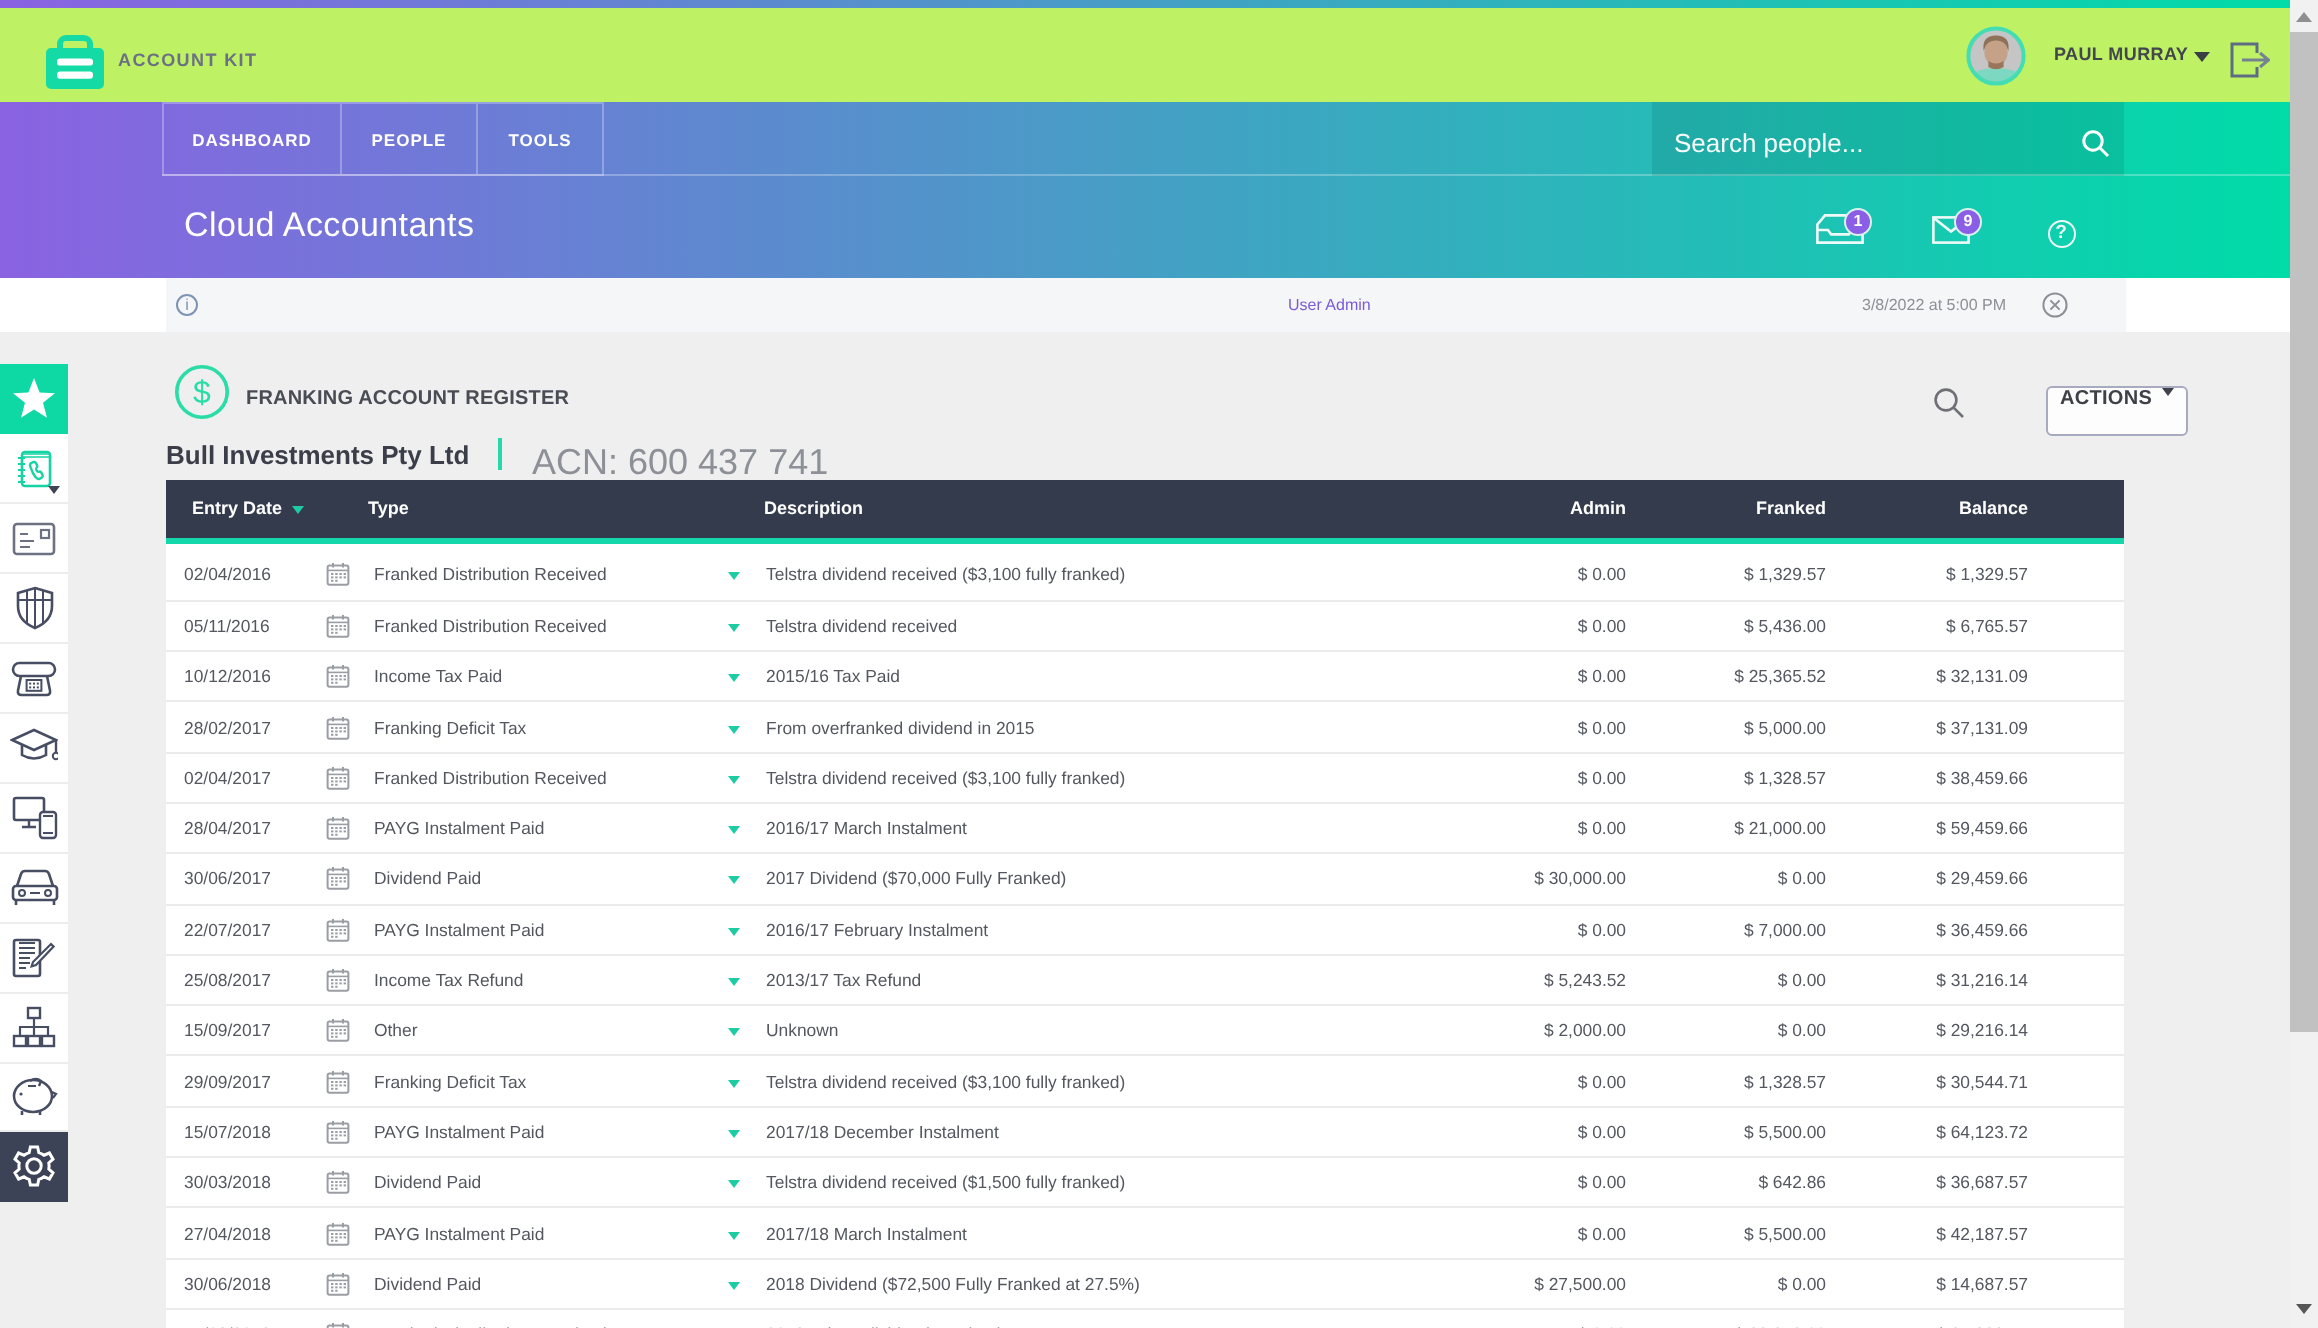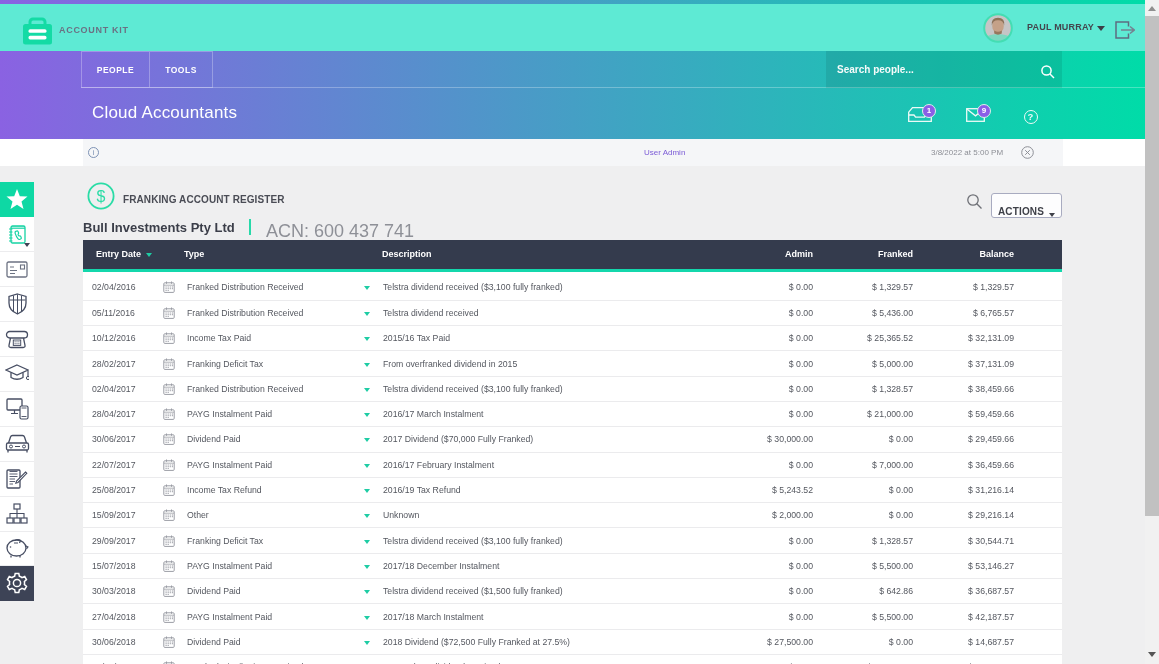--- a/index.html
+++ b/index.html
@@ -3,51 +3,51 @@
 <meta charset="utf-8">
 <style>
 * { margin:0; padding:0; box-sizing:border-box; }
 html,body { width:1159px; height:664px; overflow:hidden; }
 body { font-family:"Liberation Sans", sans-serif; background:#efeff0; position:relative; }
 .abs { position:absolute; }
 
 #topstrip { left:0; top:0; width:1145px; height:4px;
   background:linear-gradient(90deg,#8a62e2,#00dca8); }
 
-#header { left:0; top:4px; width:1145px; height:57px; background:#5eead4; }
+#header { left:0; top:4px; width:1145px; height:57px; background:#bef264; }
 #logotxt { left:59px; top:21px; font-size:9px; font-weight:bold; letter-spacing:0.7px; color:#6b7183; }
 #username { left:1027px; top:18px; font-size:9px; font-weight:bold; letter-spacing:0.2px; color:#44464e; }
 #usercaret { left:1097px; top:21.5px; width:0; height:0; border-left:4px solid transparent; border-right:4px solid transparent; border-top:5px solid #3c3e46; }
 
 #nav { left:0; top:51px; width:1145px; height:88px;
   background:linear-gradient(90deg,#8a62e2,#00dca8); }
 #tabs { position:absolute; left:81px; top:0; height:37px; display:flex; }
 #tabs .tab { height:37px; display:flex; align-items:center; justify-content:center;
   border:1px solid rgba(255,255,255,0.28); border-right:none;
   color:#fff; font-size:8.5px; font-weight:bold; letter-spacing:0.5px; }
 #tabs .tab:last-child { border-right:1px solid rgba(255,255,255,0.28); }
 #navline { left:81px; top:36px; width:1064px; height:1px; background:rgba(255,255,255,0.28); }
 #searchbox { left:826px; top:0px; width:236px; height:37px; background:rgba(0,0,0,0.085); }
-#searchtxt { left:837px; top:13px; font-size:10px; font-weight:bold; color:#f6fbfa; }
+#searchtxt { left:837px; top:13px; font-size:13px; font-weight:normal; color:#f6fbfa; }
 #pagetitle { left:92px; top:52px; font-size:17px; color:#fff; font-weight:400; letter-spacing:0.2px; }
 
 #notif { left:0; top:139px; width:1145px; height:27px; background:#fff; }
 #notifinner { position:absolute; left:83px; top:0; width:980px; height:27px; background:#f5f6f8; }
 #notifmsg { left:118px; top:9px; font-size:8px; color:#4d4f56; }
 #notiflink { left:644px; top:9px; font-size:8px; color:#7b5bd6; }
 #notifdate { left:931px; top:9px; font-size:8px; color:#8d8f96; }
 
 .stile { position:absolute; left:0; width:34px; height:35px; background:#fff; border-bottom:1px solid #ececee; display:flex; align-items:center; justify-content:center; }
 
 #regtitle { left:123px; top:194px; font-size:10px; font-weight:bold; letter-spacing:0.1px; color:#4a4c55; }
 #company { left:83px; top:220px; font-size:13px; font-weight:bold; color:#3b3e49; }
 #compbar { left:249px; top:219px; width:2px; height:16px; background:#27d9a9; }
 #acn { left:266px; top:221px; font-size:18px; color:#8e9097; }
-#actions { left:991px; top:193px; width:71px; height:25px; background:#fdfdfe; border:1px solid #a8abc0; border-radius:3px;
-  display:flex; align-items:flex-end; justify-content:center; color:#3f4149; font-size:10px; font-weight:bold; letter-spacing:0.15px; }
+#actions { left:1023px; top:193px; width:71px; height:25px; background:#fdfdfe; border:1px solid #a8abc0; border-radius:3px;
+  display:flex; align-items:flex-start; justify-content:center; color:#3f4149; font-size:10px; font-weight:bold; letter-spacing:0.15px; }
 #actions .c { width:0; height:0; border-left:3.5px solid transparent; border-right:3.5px solid transparent; border-top:4px solid #3f4149; margin-left:5px; }
 
 #tbl { left:83px; top:240px; width:979px; }
 table { border-collapse:collapse; width:979px; table-layout:fixed; }
 thead th { background:#343b4d; color:#fff; font-size:9px; font-weight:bold; height:30px; padding:0; text-align:left; }
 thead th.r { text-align:right; }
 tbody { border-top:3px solid #14d7ac; }
 tbody td { background:#fff; font-size:8.7px; color:#54575f; height:25.3px; padding:0; border-bottom:1px solid #ebebed; }
 tr.sp td { height:5px; border-bottom:none; }
 tbody td.r { text-align:right; }
@@ -88,20 +88,21 @@
   <div class="abs" id="username">PAUL MURRAY</div>
   <div class="abs" id="usercaret"></div>
 
   <svg class="abs" style="left:1115px;top:17px" width="20" height="18" viewBox="0 0 20 18">
     <path d="M13.5 5.5 L13.5 1 L1 1 L1 17 L13.5 17 L13.5 12.5" fill="none" stroke="#5d6c80" stroke-width="1.5"></path>
     <path d="M6 9 L19 9 M15 5.5 L19.3 9 L15 12.5" fill="none" stroke="#758291" stroke-width="1.5"></path>
   </svg>
 </div>
 <div class="abs" id="nav">
   <div id="tabs">
+    <div class="tab" style="width:89px">DASHBOARD</div>
     <div class="tab" style="width:68px">PEOPLE</div>
     <div class="tab" style="width:64px">TOOLS</div>
   </div>
   <div class="abs" id="navline"></div>
   <div class="abs" id="searchbox"></div>
   <div class="abs" id="searchtxt">Search people...</div>
   <svg class="abs" style="left:1039.5px;top:12.5px" width="16" height="16" viewBox="0 0 16 16">
     <circle cx="6.5" cy="6.5" r="4.6" fill="none" stroke="#fff" stroke-width="1.5"></circle>
     <line x1="10" y1="10" x2="14" y2="14" stroke="#fff" stroke-width="1.5"></line>
   </svg>
@@ -496,21 +497,21 @@
                 <rect x="2.5" y="7.2" width="1.2" height="1"></rect>
                 <rect x="4.6" y="7.2" width="1.2" height="1"></rect>
                 <rect x="6.7" y="7.2" width="1.2" height="1"></rect>
                 <rect x="8.8" y="7.2" width="1.2" height="1"></rect>
                 <rect x="2.5" y="8.9" width="1.2" height="1"></rect>
                 <rect x="4.6" y="8.9" width="1.2" height="1"></rect>
               </g>
             </svg></td>
           <td style="padding-left:3px">Income Tax Refund</td>
           <td><span class="caret-t"></span></td>
-          <td style="padding-left:1px">2016/19 Tax Refund</td>
+          <td style="padding-left:1px">2013/17 Tax Refund</td>
           <td class="r" style="padding-right:10px">$ 5,243.52</td>
           <td class="r" style="padding-right:10px">$ 0.00</td>
           <td class="r" style="padding-right:48px">$ 31,216.14</td>
         </tr>
         <tr>
           <td style="padding-left:9px">15/09/2017</td>
           <td><svg width="12" height="12" viewBox="0 0 12 12" style="vertical-align:middle">
               <rect x="0.8" y="1.8" width="10.4" height="9.6" rx="1" fill="none" stroke="#9b9da5" stroke-width="1"></rect>
               <path d="M3.5 0.5 L3.5 2.8 M8.5 0.5 L8.5 2.8" stroke="#9b9da5" stroke-width="1"></path>
               <path d="M1 4.2 L11 4.2" stroke="#9b9da5" stroke-width="0.8"></path>
@@ -577,21 +578,21 @@
                 <rect x="8.8" y="7.2" width="1.2" height="1"></rect>
                 <rect x="2.5" y="8.9" width="1.2" height="1"></rect>
                 <rect x="4.6" y="8.9" width="1.2" height="1"></rect>
               </g>
             </svg></td>
           <td style="padding-left:3px">PAYG Instalment Paid</td>
           <td><span class="caret-t"></span></td>
           <td style="padding-left:1px">2017/18 December Instalment</td>
           <td class="r" style="padding-right:10px">$ 0.00</td>
           <td class="r" style="padding-right:10px">$ 5,500.00</td>
-          <td class="r" style="padding-right:48px">$ 53,146.27</td>
+          <td class="r" style="padding-right:48px">$ 64,123.72</td>
         </tr>
         <tr>
           <td style="padding-left:9px">30/03/2018</td>
           <td><svg width="12" height="12" viewBox="0 0 12 12" style="vertical-align:middle">
               <rect x="0.8" y="1.8" width="10.4" height="9.6" rx="1" fill="none" stroke="#9b9da5" stroke-width="1"></rect>
               <path d="M3.5 0.5 L3.5 2.8 M8.5 0.5 L8.5 2.8" stroke="#9b9da5" stroke-width="1"></path>
               <path d="M1 4.2 L11 4.2" stroke="#9b9da5" stroke-width="0.8"></path>
               <g fill="#9b9da5">
                 <rect x="2.5" y="5.5" width="1.2" height="1"></rect>
                 <rect x="4.6" y="5.5" width="1.2" height="1"></rect>

